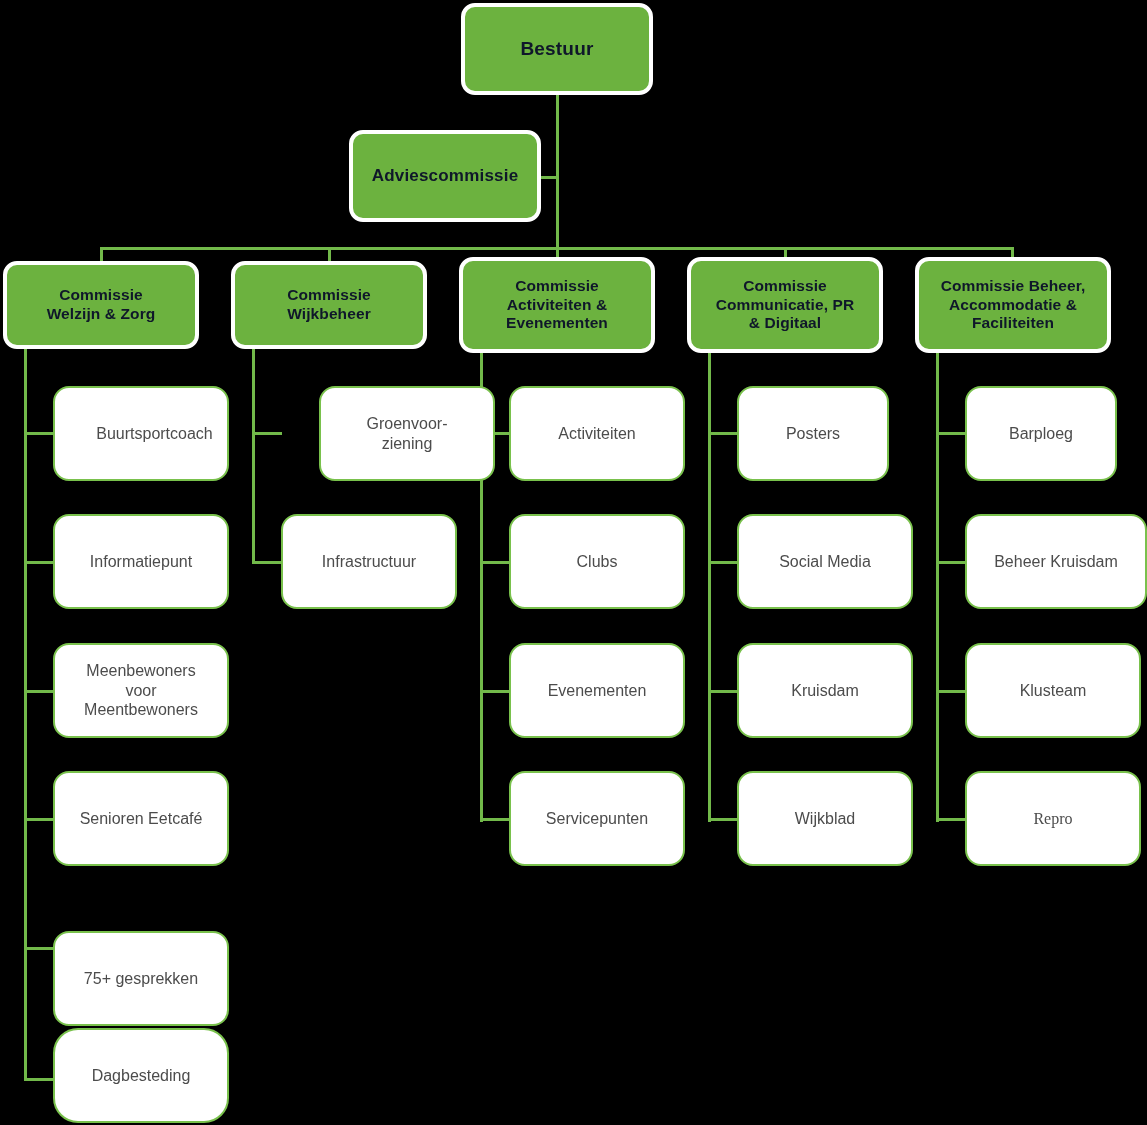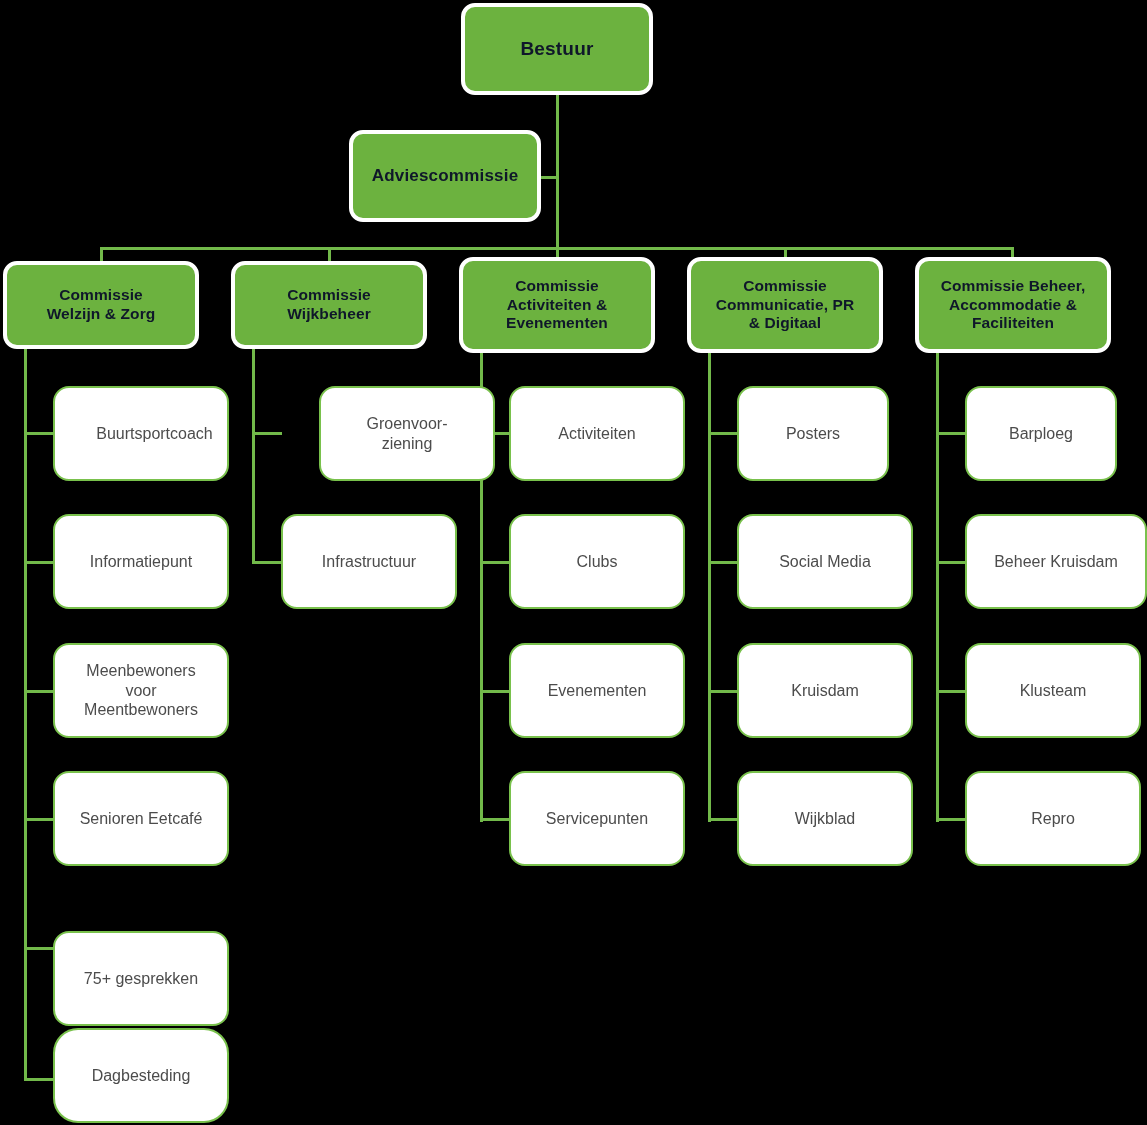--- a/index.html
+++ b/index.html
@@ -153,15 +153,15 @@
   <div class="node node-leaf" style="left:509px; top:771px; width:176px; height:95px;">Servicepunten</div>
 
   <div class="node node-leaf" style="left:737px; top:386px; width:152px; height:95px;">Posters</div>
   <div class="node node-leaf" style="left:737px; top:514px; width:176px; height:95px;">Social Media</div>
   <div class="node node-leaf" style="left:737px; top:643px; width:176px; height:95px;">Kruisdam</div>
   <div class="node node-leaf" style="left:737px; top:771px; width:176px; height:95px;">Wijkblad</div>
 
   <div class="node node-leaf" style="left:965px; top:386px; width:152px; height:95px;">Barploeg</div>
   <div class="node node-leaf" style="left:965px; top:514px; width:182px; height:95px;">Beheer Kruisdam</div>
   <div class="node node-leaf" style="left:965px; top:643px; width:176px; height:95px;">Klusteam</div>
-  <div class="node node-leaf" style="left:965px; top:771px; width:176px; height:95px;">Repro</div>
+  <div class="node node-leaf" style="left:965px; top:771px; width:176px; height:95px;font-family:Liberation Serif, serif;">Repro</div>
 
 </div>
 
 </body></html>

